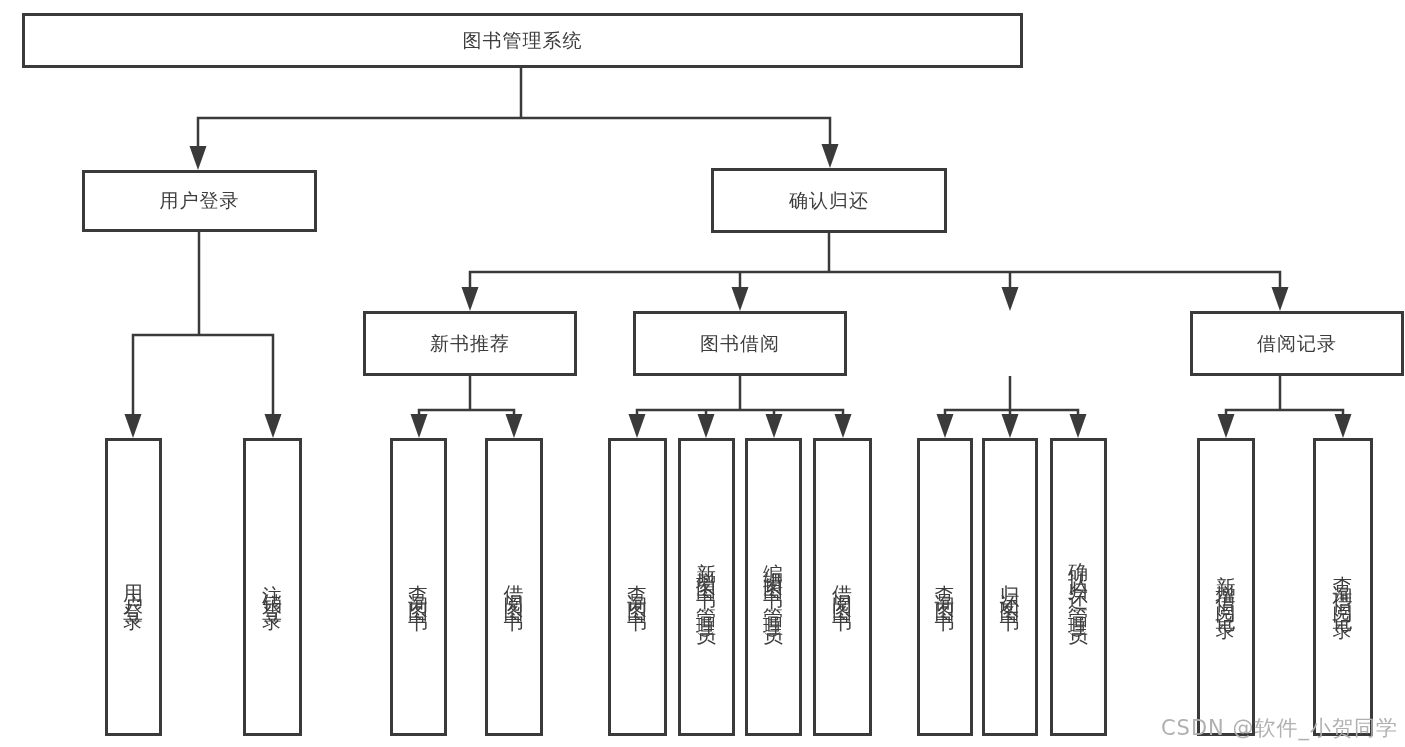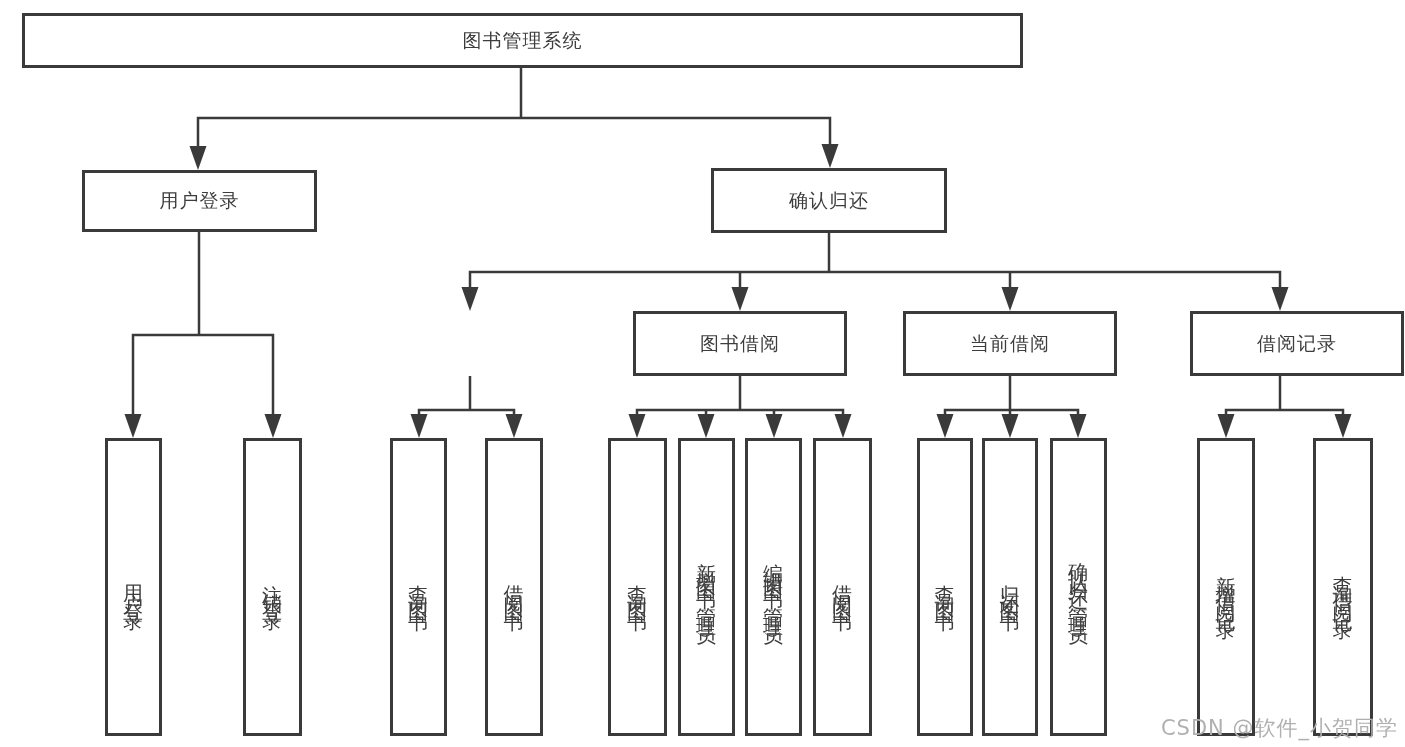--- a/index.html
+++ b/index.html
@@ -108,25 +108,25 @@
     <span>图书管理系统</span>
   </div>
 
   <div class="node hnode" style="left:82px; top:170px; width:235px; height:62px;">
     <span>用户登录</span>
   </div>
   <div class="node hnode" style="left:711px; top:168px; width:236px; height:65px;">
     <span>确认归还</span>
   </div>
 
+  <div class="node hnode" style="left:363px; top:311px; width:214px; height:65px;">
+    <span>新书推荐</span>
+  </div>
   <div class="node hnode" style="left:633px; top:311px; width:214px; height:65px;">
     <span>图书借阅</span>
-  </div>
-  <div class="node hnode" style="left:903px; top:311px; width:214px; height:65px;">
-    <span>当前借阅</span>
   </div>
   <div class="node hnode" style="left:1173px; top:311px; width:214px; height:65px;margin-left:17px;">
     <span>借阅记录</span>
   </div>
 
   <div class="node vnode" style="left:105px; top:438px; width:57px; height:298px;">
     <span class="vtext">用户登录</span>
   </div>
   <div class="node vnode" style="left:243px; top:438px; width:59px; height:298px;">
     <span class="vtext">注销登录</span>

